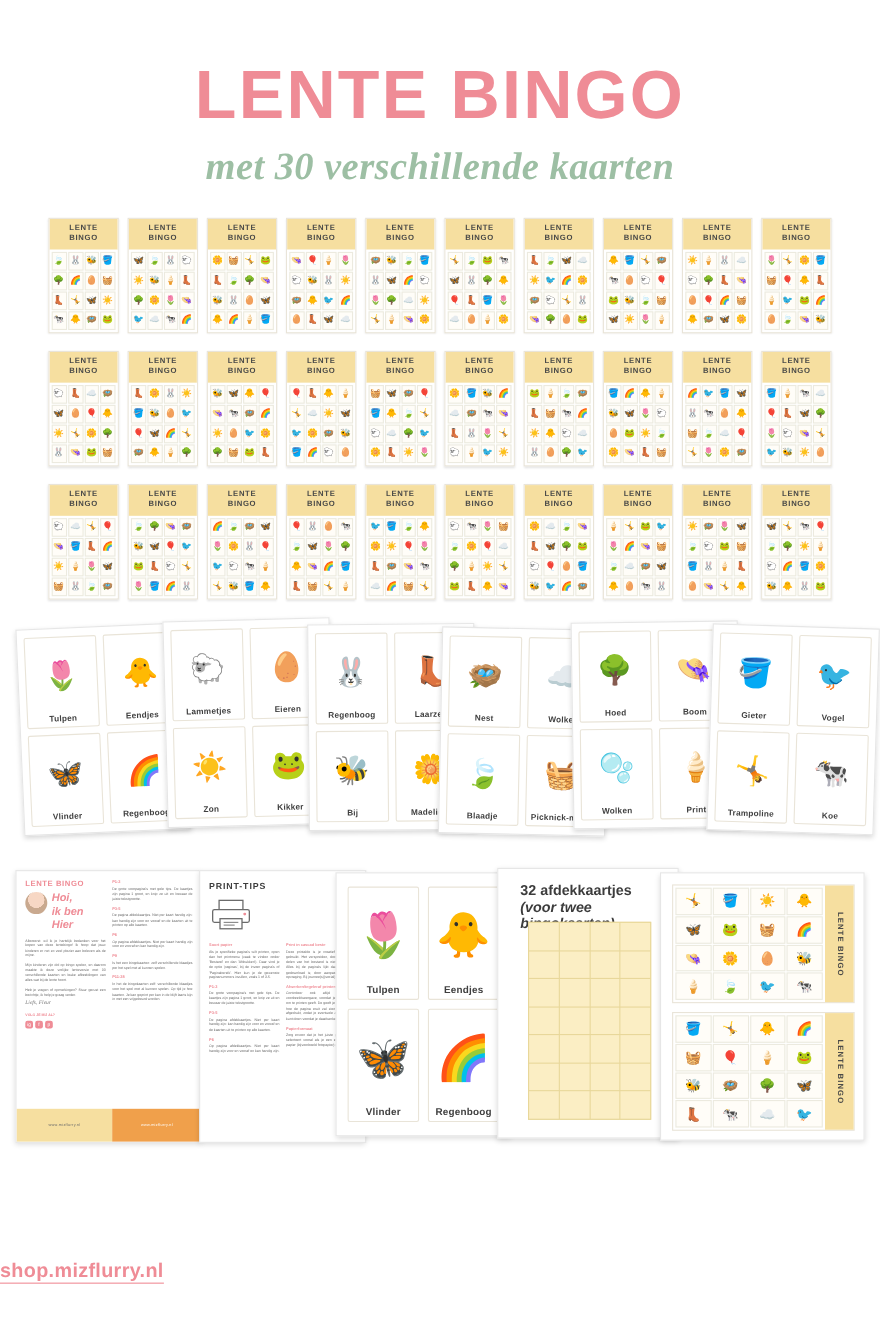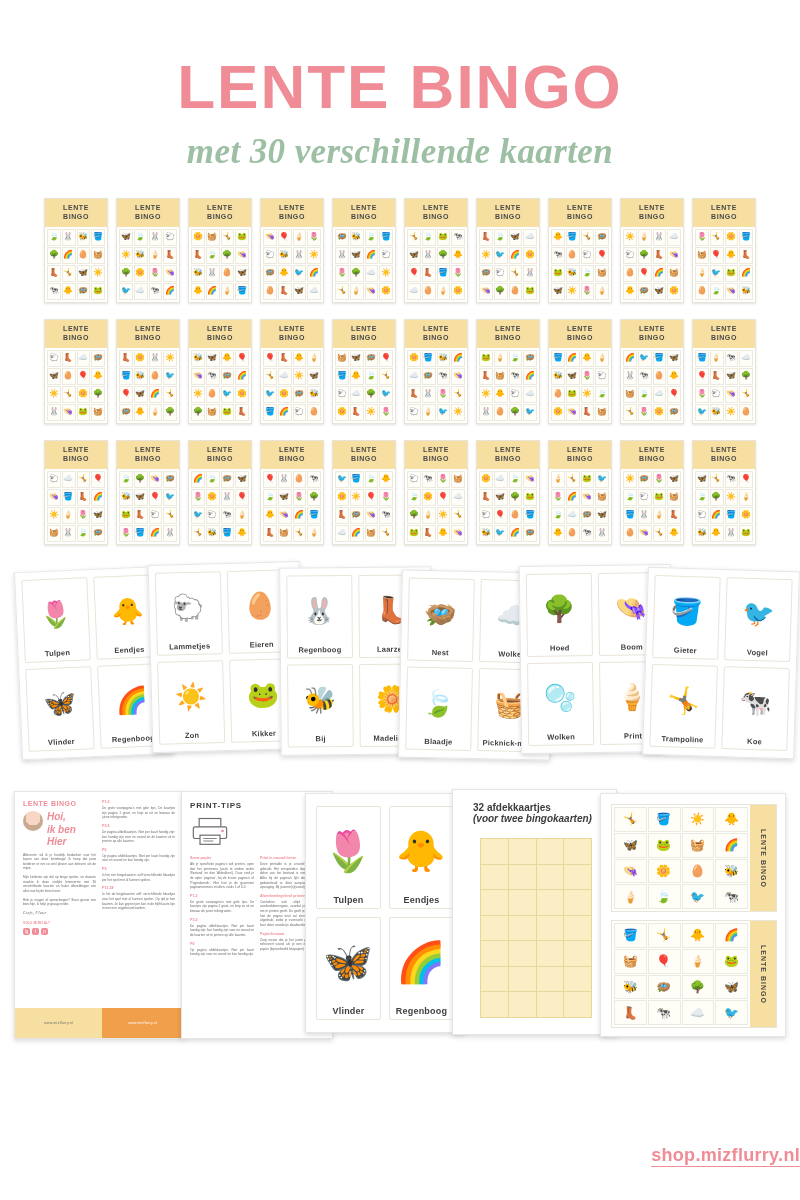--- a/index.html
+++ b/index.html
@@ -178,21 +178,21 @@
   .tips-head { font-size:3.6px; font-weight:700; color:#ef8c96; margin-bottom:2px;}
 
   
   .doc-preview { left: 305px; top: 10px; width: 160px; height: 240px; padding: 12px 10px; }
   .preview-grid { display:grid; grid-template-columns:1fr 1fr; grid-template-rows:1fr 1fr; gap:8px; height:100%; }
   .preview-grid .wcard .wc-img { font-size: 40px; }
   .preview-grid .wcard .wc-label { font-size: 9px; }
 
   
   .doc-blank { left: 452px; top: 6px; width: 165px; height: 246px; }
-  .blank-caption { position:absolute; left: 20px; top: 12px; font-size:10px; color:#3c3c3c; font-weight:600; }
+  .blank-caption { position:absolute; left: 20px; top: 12px; font-size:13px; color:#3c3c3c; font-weight:600; }
   .blank-caption em { font-style:italic;margin-top:17px; }
   .blank-grid {
     position:absolute; left: 27px; top: 48px; width: 112px; height: 180px;
     display:grid; grid-template-columns:repeat(4,1fr); grid-template-rows:repeat(7,1fr);
     gap:1px; background:#e8d79a; border:1px solid #e8d79a;
   }
   .blank-grid div { background:#fbeec4; }
 
   
   .doc-rot { left: 600px; top: 10px; width: 186px; height: 244px; padding:10px; }
@@ -211,21 +211,21 @@
   .rot-head {
     width: 26px; background:#f6dfa0; display:flex; align-items:center; justify-content:center;
   }
   .rot-head span {
     writing-mode: vertical-rl;
     font-size:7px; font-weight:700; letter-spacing:1px; color:#4a4a48;
   }
 
   
   .footer {
-    position:absolute; left:0; right:0; bottom: 34px; text-align:right;
+    position:absolute; left:0; right:0; bottom: 34px; text-align:left;
   }
   .footer a, .footer .url {
     color:#ef8c96; font-size:18px; font-weight:600; letter-spacing:.3px; text-decoration:none;
     border-bottom: 1px solid #ef8c96; padding-bottom:1px;
   }
 </style>
 </head>
 <body>
 
 <div class="title-wrap">

